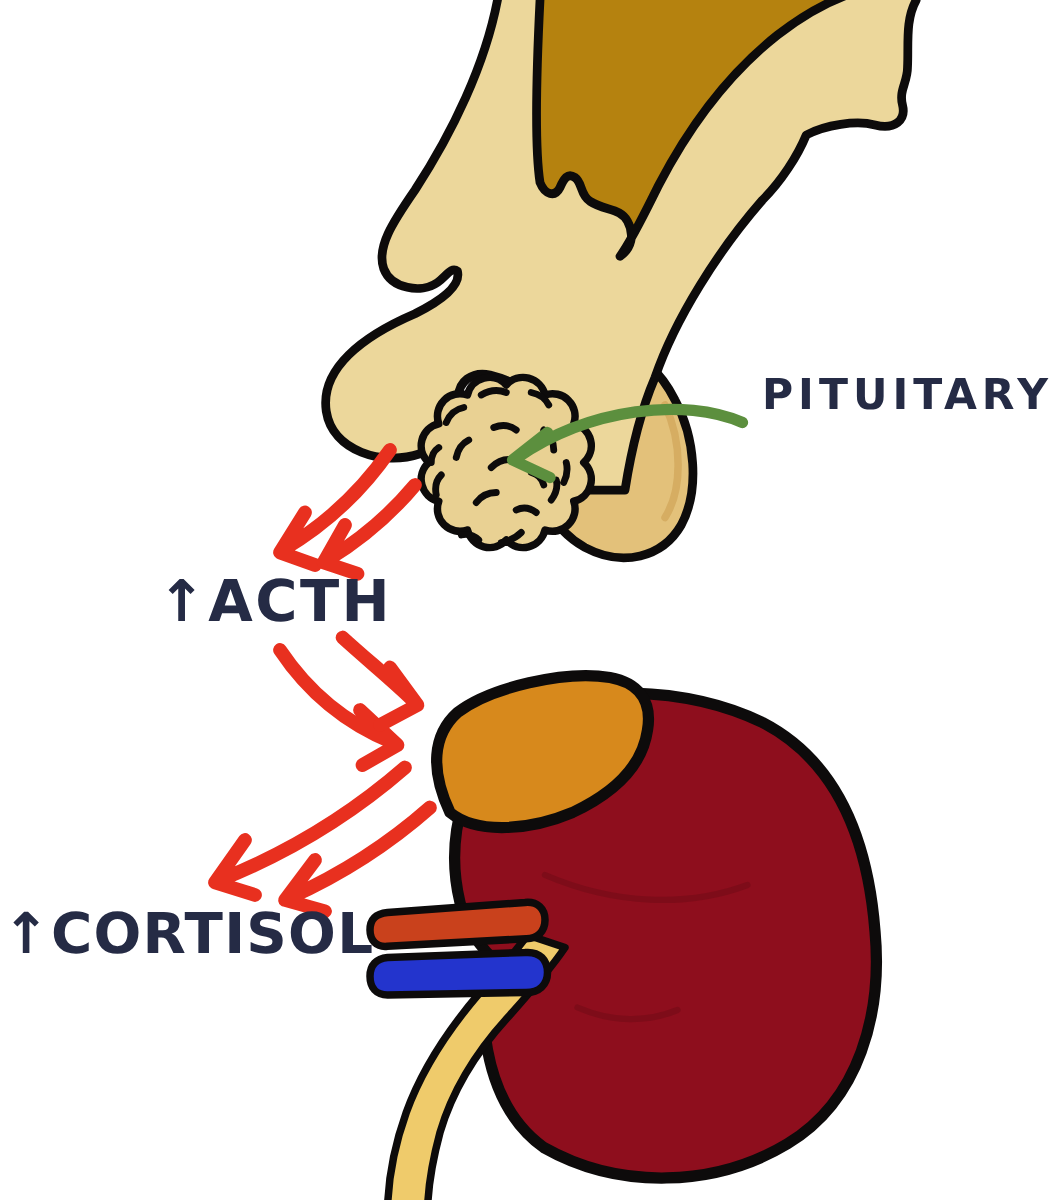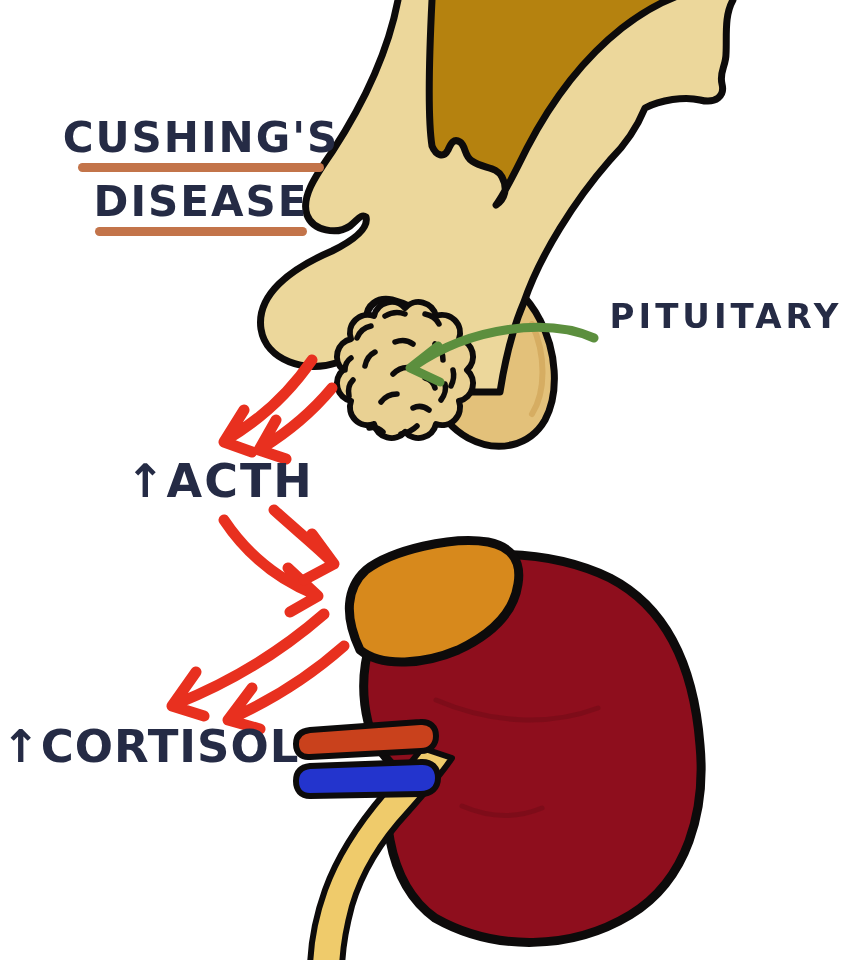--- a/index.html
+++ b/index.html
@@ -82,26 +82,20 @@
     <path stroke-width="6" stroke-linejoin="round" d="M310,730 L420,722 C430,721 436,727 436,736 C436,745 430,751 421,751
              L310,757 C301,758 296,752 296,744 C296,735 301,731 310,730 Z" fill="#c9411c" stroke="#0d0b0b"></path>
 
     <path stroke-width="6" stroke-linejoin="round" d="M310,766 L420,762 C432,761 438,768 438,778 C438,788 431,794 421,794
              L310,796 C301,796 296,790 296,781 C296,772 301,767 310,766 Z" fill="#2334cd" stroke="#0d0b0b"></path>
 
     <path fill="none" stroke-width="11" stroke-linecap="round" stroke-linejoin="round" d="M324,614 C278,654 226,684 176,704 M196,672 L172,706 L204,716" stroke="#e8301f"></path>
     <path fill="none" stroke-width="11" stroke-linecap="round" stroke-linejoin="round" d="M344,646 C310,676 272,700 232,718 M252,688 L228,720 L260,729" stroke="#e8301f"></path>
   </svg>
 
-  <div class="title-wrap">
-    <div class="title-line">CUSHING'S</div>
-    <div class="underline-bar bar1"></div>
-    <div class="title-line">DISEASE</div>
-    <div class="underline-bar bar2"></div>
-  </div>
 
   <div class="adenoma-label">
     <div>PITUITARY</div>
   </div>
 
   <div class="lbl cortisol">
     <span>↑</span><span>CORTISOL</span>
   </div>
 
   <div class="lbl acth">

